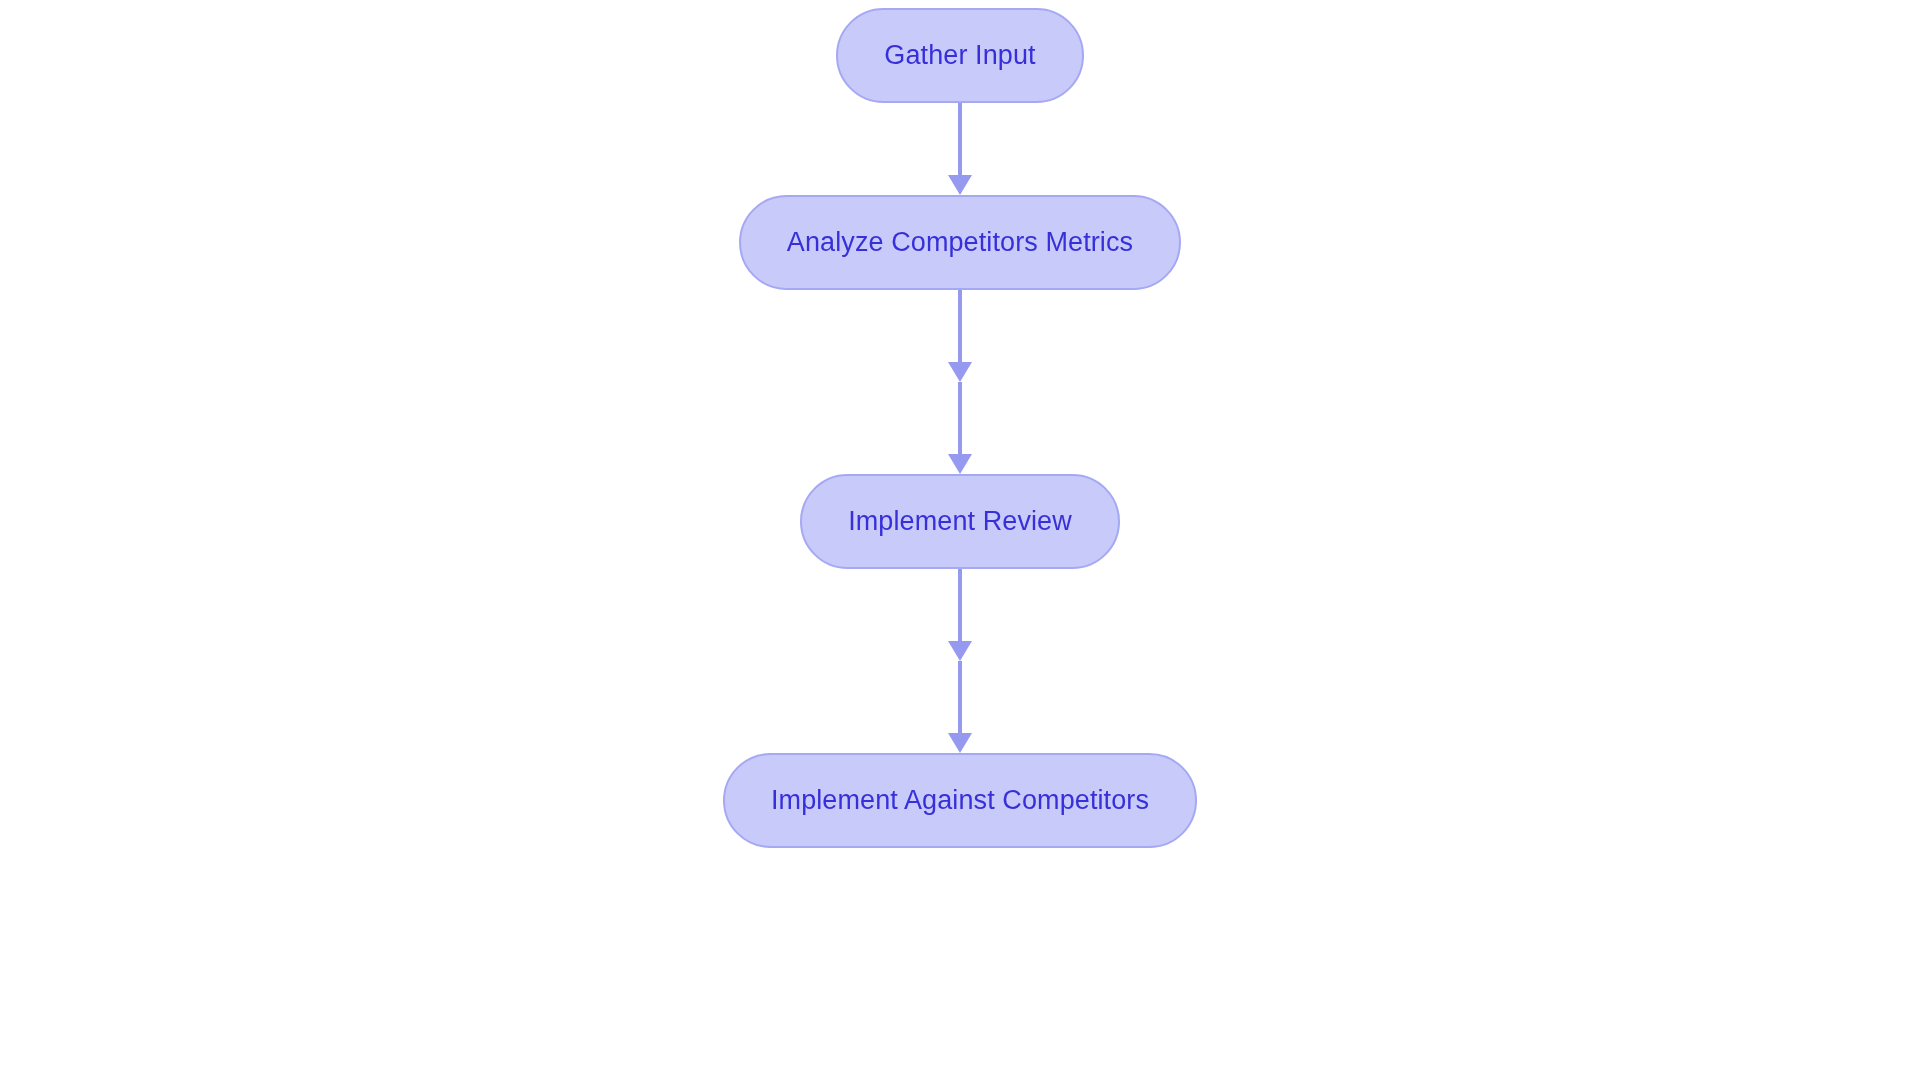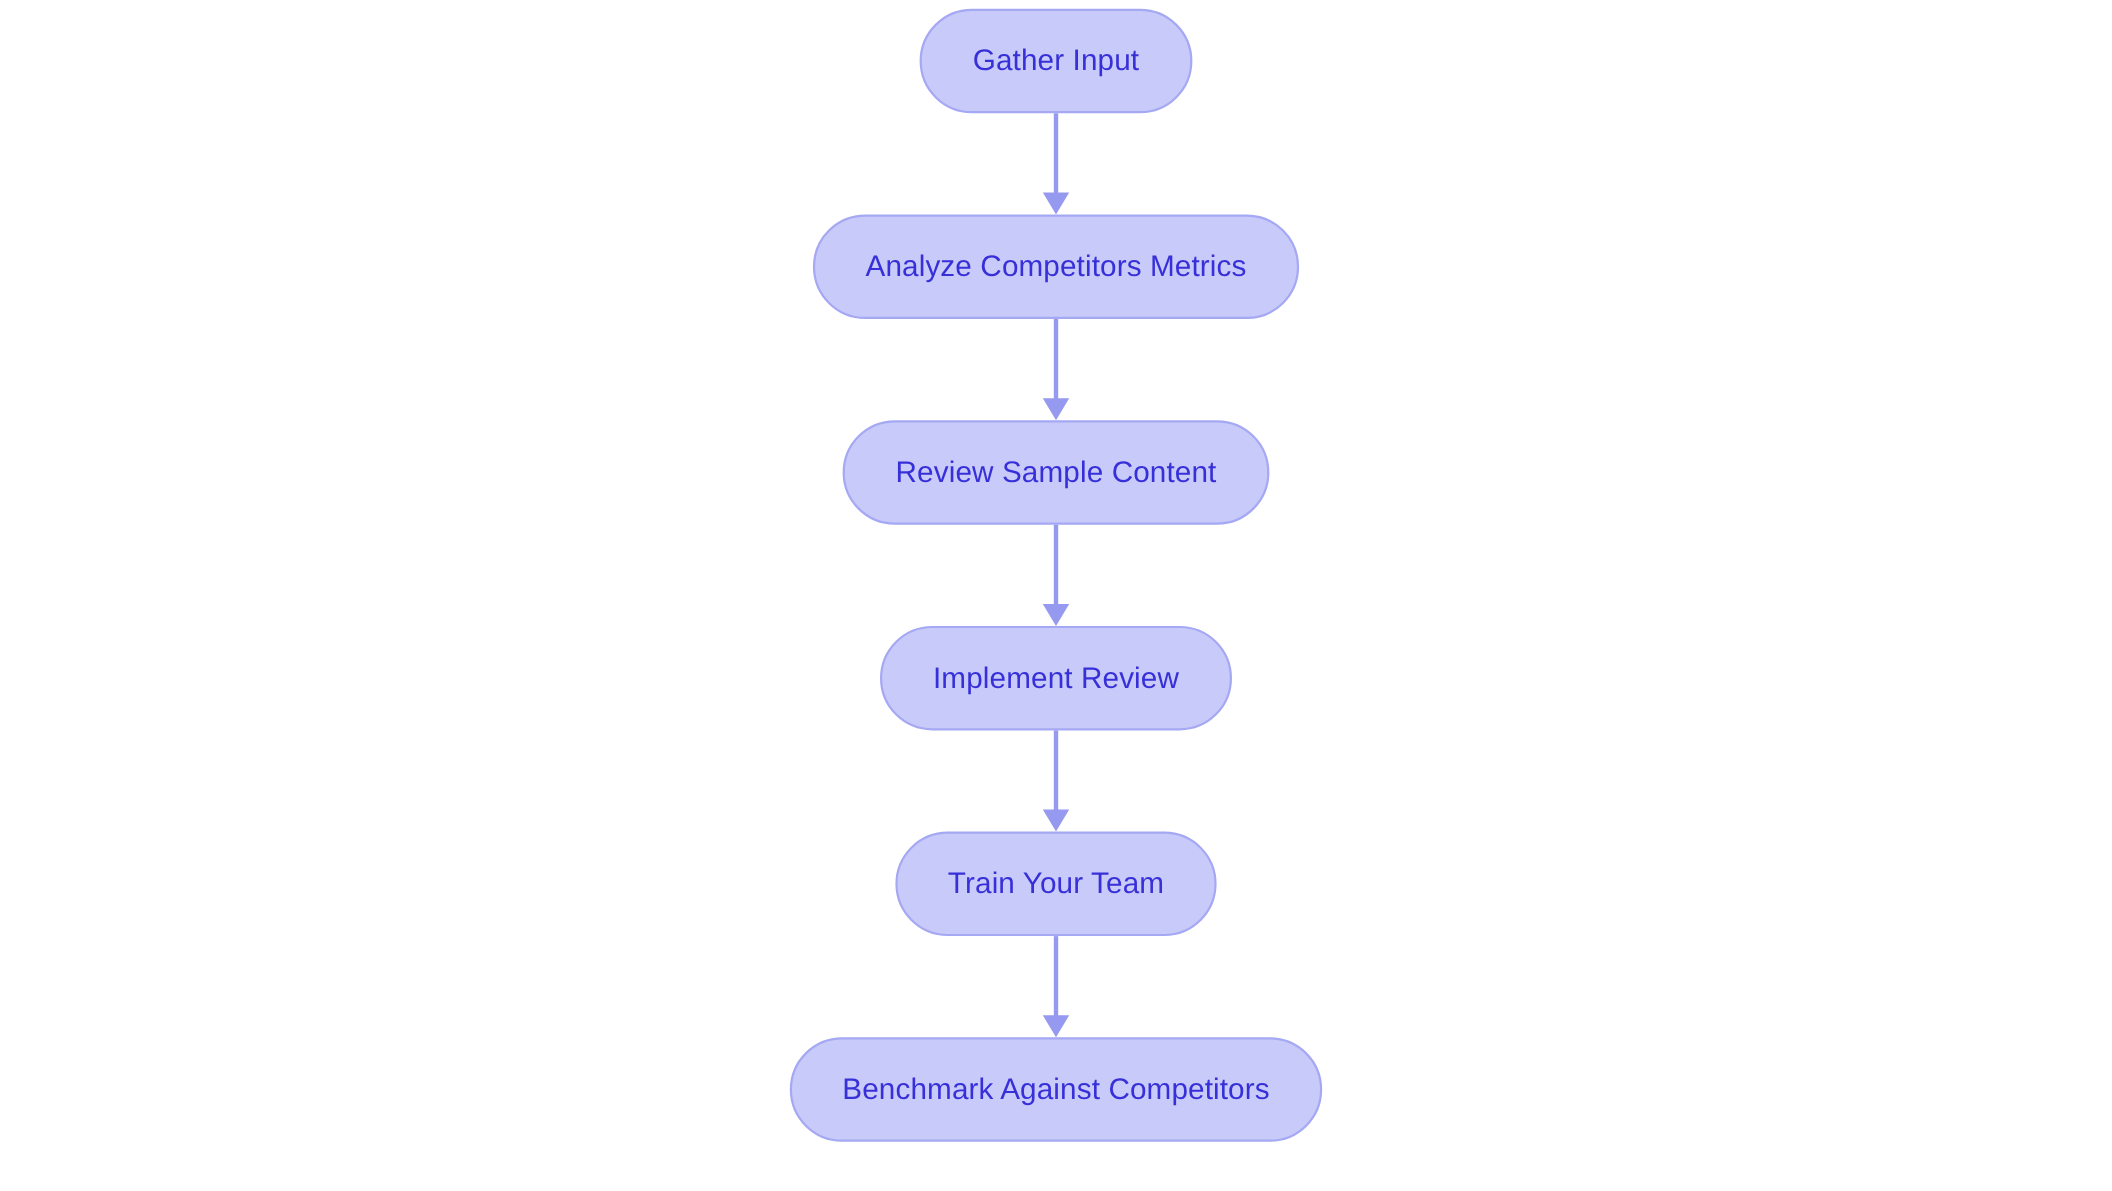--- a/index.html
+++ b/index.html
@@ -93,51 +93,45 @@
       <span class="flow-node-label">Analyze Competitors Metrics</span>
     </div>
 
     <div class="flow-connector">
       <svg viewBox="0 0 40 92" xmlns="http://www.w3.org/2000/svg" aria-hidden="true">
         <line x1="20" y1="0" x2="20" y2="74" stroke="#9699f0" stroke-width="4"></line>
         <polygon points="8,72 32,72 20,92" fill="#9699f0"></polygon>
       </svg>
     </div>
 
-    <div class="flow-node">
-      <span class="flow-node-label">Review Sample Content</span>
-    </div>
 
     <div class="flow-connector">
       <svg viewBox="0 0 40 92" xmlns="http://www.w3.org/2000/svg" aria-hidden="true">
         <line x1="20" y1="0" x2="20" y2="74" stroke="#9699f0" stroke-width="4"></line>
         <polygon points="8,72 32,72 20,92" fill="#9699f0"></polygon>
       </svg>
     </div>
 
     <div class="flow-node">
       <span class="flow-node-label">Implement Review</span>
     </div>
 
     <div class="flow-connector">
       <svg viewBox="0 0 40 92" xmlns="http://www.w3.org/2000/svg" aria-hidden="true">
         <line x1="20" y1="0" x2="20" y2="74" stroke="#9699f0" stroke-width="4"></line>
         <polygon points="8,72 32,72 20,92" fill="#9699f0"></polygon>
       </svg>
     </div>
 
-    <div class="flow-node">
-      <span class="flow-node-label">Train Your Team</span>
-    </div>
 
     <div class="flow-connector">
       <svg viewBox="0 0 40 92" xmlns="http://www.w3.org/2000/svg" aria-hidden="true">
         <line x1="20" y1="0" x2="20" y2="74" stroke="#9699f0" stroke-width="4"></line>
         <polygon points="8,72 32,72 20,92" fill="#9699f0"></polygon>
       </svg>
     </div>
 
     <div class="flow-node">
-      <span class="flow-node-label">Benchmark Against Competitors</span>
+      <span class="flow-node-label">Implement Against Competitors</span>
     </div>
 
   </div>
 </div>
 
 </body></html>

